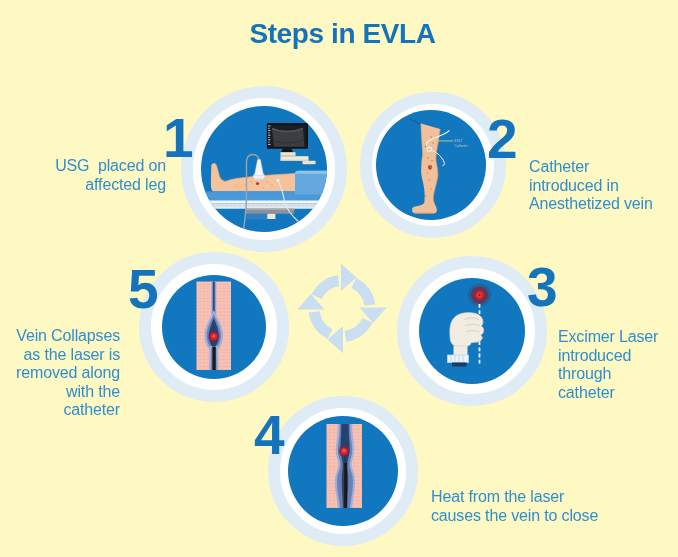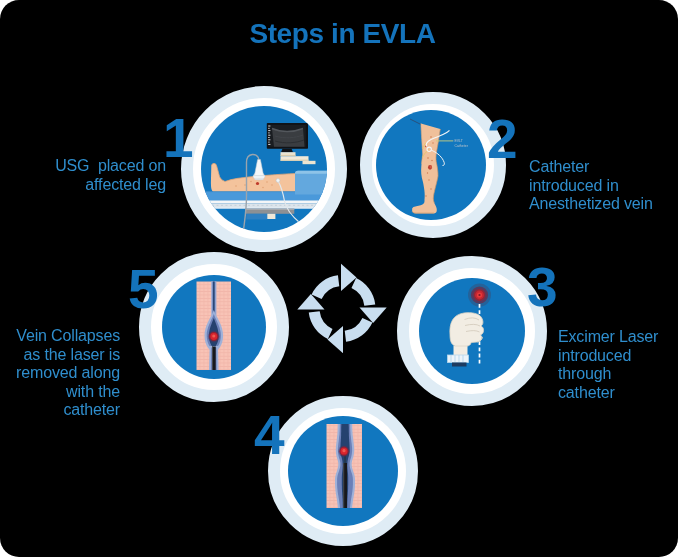--- a/index.html
+++ b/index.html
@@ -1,17 +1,17 @@
 <!DOCTYPE html>
 <html><head>
 <meta charset="utf-8">
 <style>
   html,body{margin:0;padding:0;background:#fff;}
-  #stage{position:relative;width:678px;height:557px;background:#000000;overflow:hidden;
-         font-family:"Liberation Sans",sans-serif;border-radius:19px;}
+  #stage{position:relative;width:678px;height:557px;background:#fef9c3;overflow:hidden;
+         font-family:"Liberation Sans",sans-serif;}
   .ring{position:absolute;border-radius:50%;border:12px solid #dfecf5;box-sizing:border-box;background:#fff;}
   .circ{position:absolute;border-radius:50%;overflow:hidden;background:#1177bf;}
   .num{position:absolute;color:#1473bb;font-weight:bold;font-size:55px;line-height:1;}
   .txt{position:absolute;color:#2f8ecd;font-size:16px;line-height:18.6px;letter-spacing:-0.15px;}
   .tr{text-align:right;}
   h1{position:absolute;left:0;top:20px;width:678px;margin:0;text-align:center;
      color:#1473bb;font-size:28px;line-height:28px;font-weight:bold;letter-spacing:-0.4px;text-indent:7px;}
 </style>
 </head>
 <body>
@@ -26,20 +26,21 @@
 
   <div class="num" style="left:163px;top:111px;">1</div>
   <div class="num" style="left:487px;top:112px;">2</div>
   <div class="num" style="left:527px;top:260px;">3</div>
   <div class="num" style="left:254px;top:408px;">4</div>
   <div class="num" style="left:128px;top:262px;">5</div>
 
   <div class="txt tr" style="right:512px;top:157px;width:200px;">USG&nbsp; placed on<br>affected leg</div>
   <div class="txt" style="left:529px;top:158px;">Catheter<br>introduced in<br>Anesthetized vein</div>
   <div class="txt" style="left:558px;top:328px;">Excimer Laser<br>introduced<br>through<br>catheter</div>
+  <div class="txt" style="left:431px;top:488px;">Heat from the laser<br>causes the vein to close</div>
   <div class="txt tr" style="right:558px;top:327px;width:200px;">Vein Collapses<br>as the laser is<br>removed along<br>with the<br>catheter</div>
 
   <svg style="position:absolute;left:297px;top:263px;" width="90" height="90" viewBox="0 0 90 90">
     <g id="seg">
       <path d="M19.6,33.7 A28.0,28.0 0 0 1 41.6,17.7" fill="none" stroke="#c9def0" stroke-width="11"></path>
       <polygon points="44,0.8 44,28.0 59.5,14.4" fill="#c9def0"></polygon>
     </g>
     <use href="#seg" transform="rotate(90 45 45.5)"></use>
     <use href="#seg" transform="rotate(180 45 45.5)"></use>
     <use href="#seg" transform="rotate(270 45 45.5)"></use>

